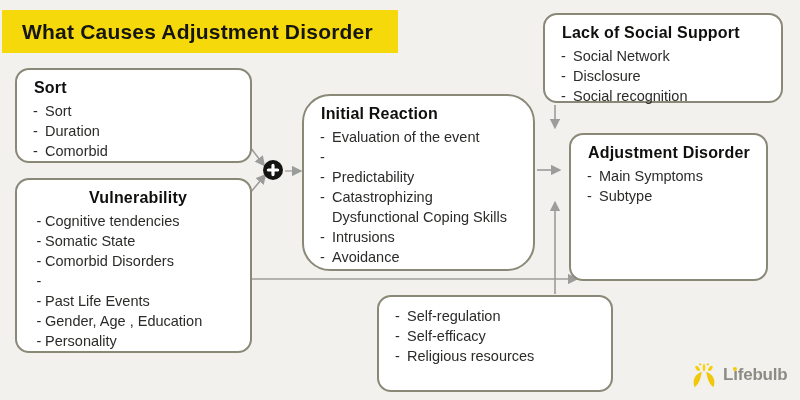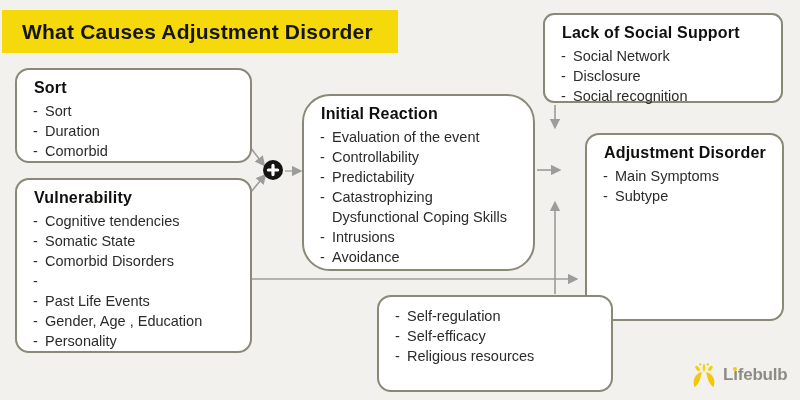--- a/index.html
+++ b/index.html
@@ -22,24 +22,24 @@
     border-radius:14px;box-sizing:border-box;padding:9px 8px 6px 16px;
   }
   .box-title{
     margin:0 0 4px 1px;font-size:16px;font-weight:700;color:#0f0f0d;
     line-height:1.15;letter-spacing:.2px;
   }
   .item{display:flex;font-size:14.5px;line-height:20px;color:#2b2b29;}
   .dash{flex:none;width:12px;}
   .item.cont{padding-left:12px;}
   #box-event{left:15px;top:68px;width:237px;height:95px;}
-  #box-vulnerability{left:15px;top:178px;width:237px;height:175px;}
+  #box-vulnerability{left:15px;top:178px;width:237px;height:175px;text-align:center;}
   #box-initial{left:302px;top:94px;width:233px;height:177px;border-radius:28px;}
-  #box-social{left:543px;top:13px;width:240px;height:90px;border-radius:11px;}
-  #box-adjustment{left:585px;top:133px;width:199px;height:188px;}
+  #box-social{left:543px;top:13px;width:240px;height:90px;}
+  #box-adjustment{left:569px;top:133px;width:199px;height:148px;}
   #box-adaptability{left:377px;top:295px;width:236px;height:97px;}
   .logo{
     position:absolute;left:690px;top:362px;display:flex;align-items:center;gap:5px;
   }
   .logo-text{
     font-size:17px;font-weight:700;color:#8d8c84;letter-spacing:-.2px;line-height:26px;text-align:right;
   }
   .logo-i{position:relative;display:inline-block;}
   .i-dot{
     position:absolute;width:4px;height:4px;border-radius:50%;
@@ -127,21 +127,20 @@
 
   <section class="box" id="box-initial">
     <h3 class="box-title">Initial Reaction</h3>
     <div>
         <div class="item">
           <span class="dash">-</span>
           <span>Evaluation of the event</span>
         </div>
         <div class="item">
           <span class="dash">-</span>
-          <span>Controllability</span>
         </div>
         <div class="item">
           <span class="dash">-</span>
           <span>Predictability</span>
         </div>
         <div class="item">
           <span class="dash">-</span>
           <span>Catastrophizing</span>
         </div>
         <div class="item cont">

